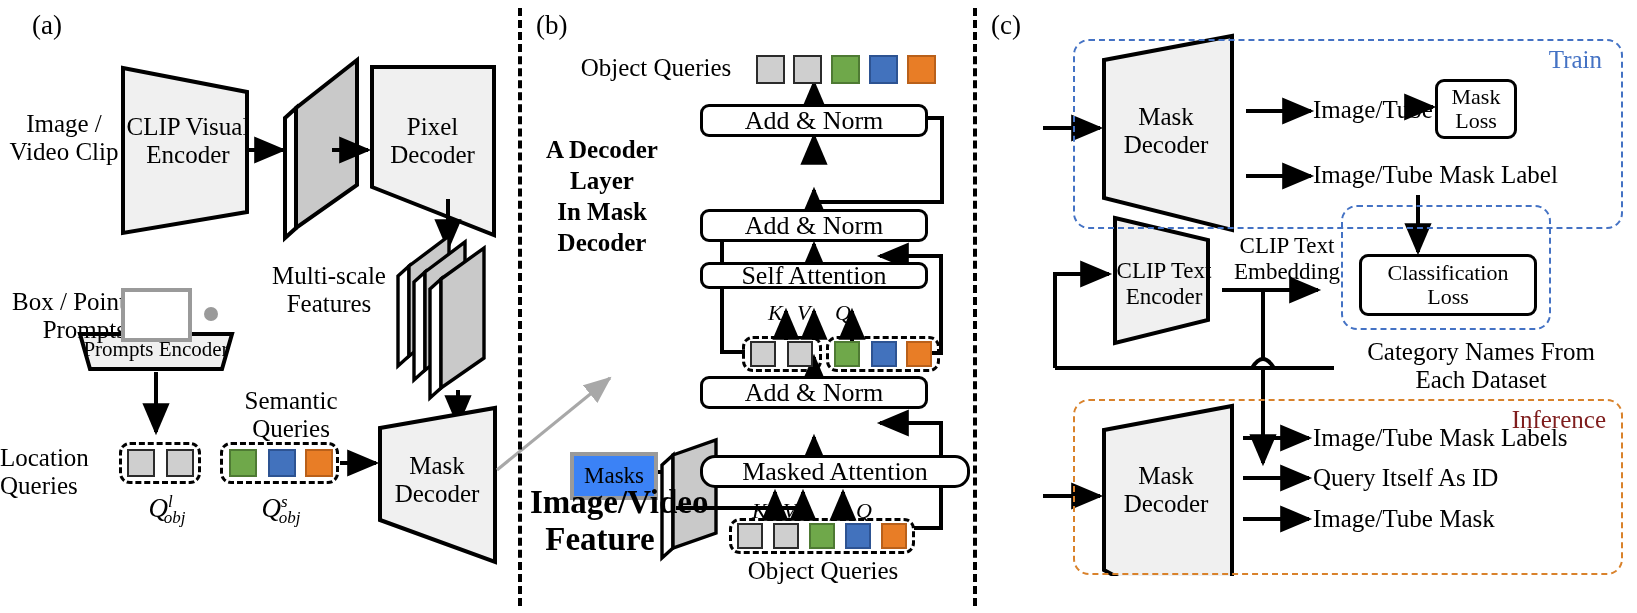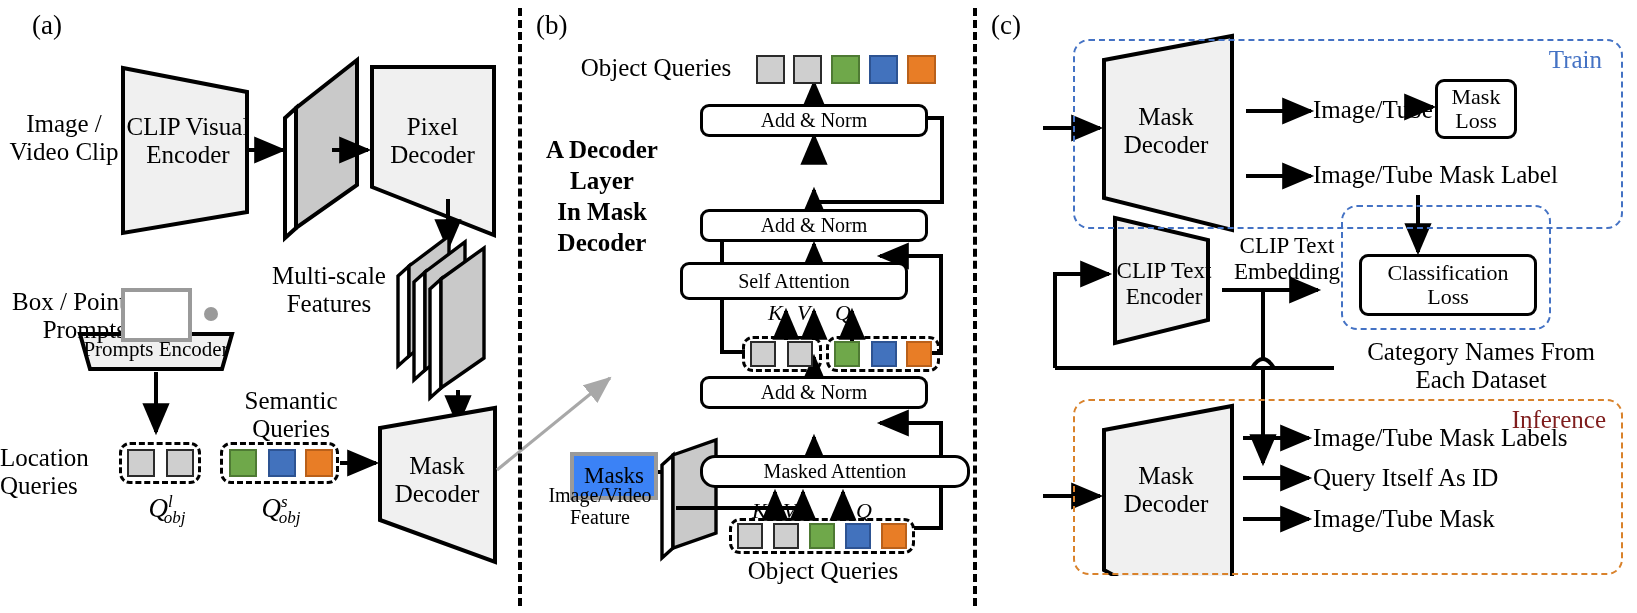--- a/index.html
+++ b/index.html
@@ -8,21 +8,21 @@
   .abs{position:absolute;}
   .lbl{position:absolute;font-family:"Liberation Serif",serif;color:#000;line-height:1.12;text-align:center;white-space:pre-line;}
   .panel-tag{font-size:27px;}
   svg.layer{position:absolute;left:0;top:0;width:1637px;height:613px;overflow:visible;pointer-events:none;}
   .sq{position:absolute;box-sizing:border-box;}
   .sq.gray{background:#cfcfcf;border:2.5px solid #2b2b2b;}
   .sq.green{background:#6fa84a;border:2.5px solid #4e7a33;}
   .sq.blue{background:#4272bd;border:2.5px solid #2d5392;}
   .sq.orange{background:#e87d26;border:2.5px solid #b9601a;}
   .rrect{position:absolute;box-sizing:border-box;border:3px solid #000;border-radius:9px;background:#fff;
-         display:flex;align-items:center;justify-content:center;font-size:20px;font-family:"Liberation Serif",serif;}
+         display:flex;align-items:center;justify-content:center;font-size:26px;font-family:"Liberation Serif",serif;}
   .rrect.small{font-size:22px;line-height:1.08;text-align:center;}
   .dashbox{position:absolute;box-sizing:border-box;border:3px dashed #000;border-radius:11px;background:transparent;}
   .dashround{position:absolute;box-sizing:border-box;border-style:dashed;border-width:2.5px;border-radius:16px;background:transparent;}
   .plainbox{position:absolute;box-sizing:border-box;border:4px solid #9a9a9a;background:#fff;}
   .dot{position:absolute;border-radius:50%;background:#9a9a9a;}
   .vsep{position:absolute;width:0;border-left:4px dashed #000;}
   .bold{font-weight:bold;}
   .kv{position:absolute;font-size:22px;font-style:italic;font-family:"Liberation Serif",serif;}
 </style>
 </head>
@@ -201,21 +201,21 @@
   <div class="lbl" style="left:566px;top:54px;width:180px;font-size:25px;">Object Queries</div>
 
   <div class="sq gray" style="left:756px;top:55px;width:29px;height:29px;"></div>
   <div class="sq gray" style="left:793px;top:55px;width:29px;height:29px;"></div>
   <div class="sq green" style="left:831px;top:55px;width:29px;height:29px;"></div>
   <div class="sq blue" style="left:869px;top:55px;width:29px;height:29px;"></div>
   <div class="sq orange" style="left:907px;top:55px;width:29px;height:29px;"></div>
 
   <div class="rrect" style="left:700px;top:104px;width:228px;height:33px;">Add &amp; Norm</div>
   <div class="rrect" style="left:700px;top:209px;width:228px;height:33px;">Add &amp; Norm</div>
-  <div class="rrect" style="left:680px;top:262px;width:228px;height:38px;">Self Attention</div>
+  <div class="rrect" style="left:700px;top:262px;width:228px;height:27px;">Self Attention</div>
   <div class="rrect" style="left:700px;top:376px;width:228px;height:33px;">Add &amp; Norm</div>
   <div class="rrect" style="left:700px;top:455px;width:270px;height:33px;border-radius:15px;">Masked Attention</div>
 
   <div class="kv" style="left:768px;top:300px;">K</div>
   <div class="kv" style="left:797px;top:300px;">V</div>
   <div class="kv" style="left:835px;top:300px;">Q</div>
 
   <div class="dashbox" style="left:742px;top:336px;width:80px;height:36px;"></div>
   <div class="sq gray" style="left:750px;top:341px;width:26px;height:26px;"></div>
   <div class="sq gray" style="left:787px;top:341px;width:26px;height:26px;"></div>
@@ -225,21 +225,21 @@
   <div class="sq orange" style="left:906px;top:341px;width:26px;height:26px;"></div>
 
   <div class="abs" style="left:570px;top:452px;width:80px;height:40px;border:4px solid #9a9a9a;background:#3b82f6;display:flex;align-items:center;justify-content:center;font-size:23px;font-family:'Liberation Serif',serif;">
     <span>Masks</span>
   </div>
 
   <div class="kv" style="left:752px;top:498px;">K</div>
   <div class="kv" style="left:783px;top:498px;">V</div>
   <div class="kv" style="left:856px;top:498px;">Q</div>
 
-  <div class="lbl" style="left:530px;top:484px;width:140px;font-size:20px;">Image/Video
+  <div class="lbl" style="left:530px;top:484px;width:140px;font-size:33px;font-weight:bold;">Image/Video
 Feature</div>
 
   <div class="dashbox" style="left:729px;top:518px;width:186px;height:36px;"></div>
   <div class="sq gray" style="left:737px;top:523px;width:26px;height:26px;"></div>
   <div class="sq gray" style="left:773px;top:523px;width:26px;height:26px;"></div>
   <div class="sq green" style="left:809px;top:523px;width:26px;height:26px;"></div>
   <div class="sq blue" style="left:845px;top:523px;width:26px;height:26px;"></div>
   <div class="sq orange" style="left:881px;top:523px;width:26px;height:26px;"></div>
 
   <div class="lbl" style="left:728px;top:557px;width:190px;font-size:25px;">Object Queries</div>

